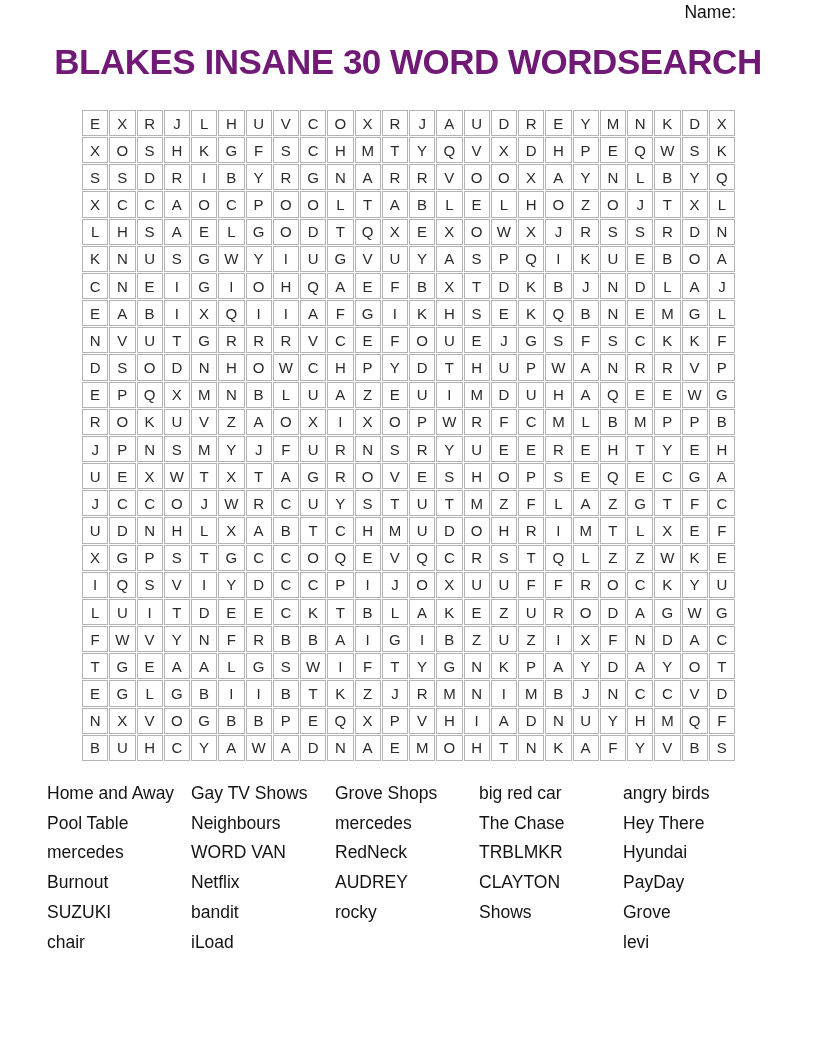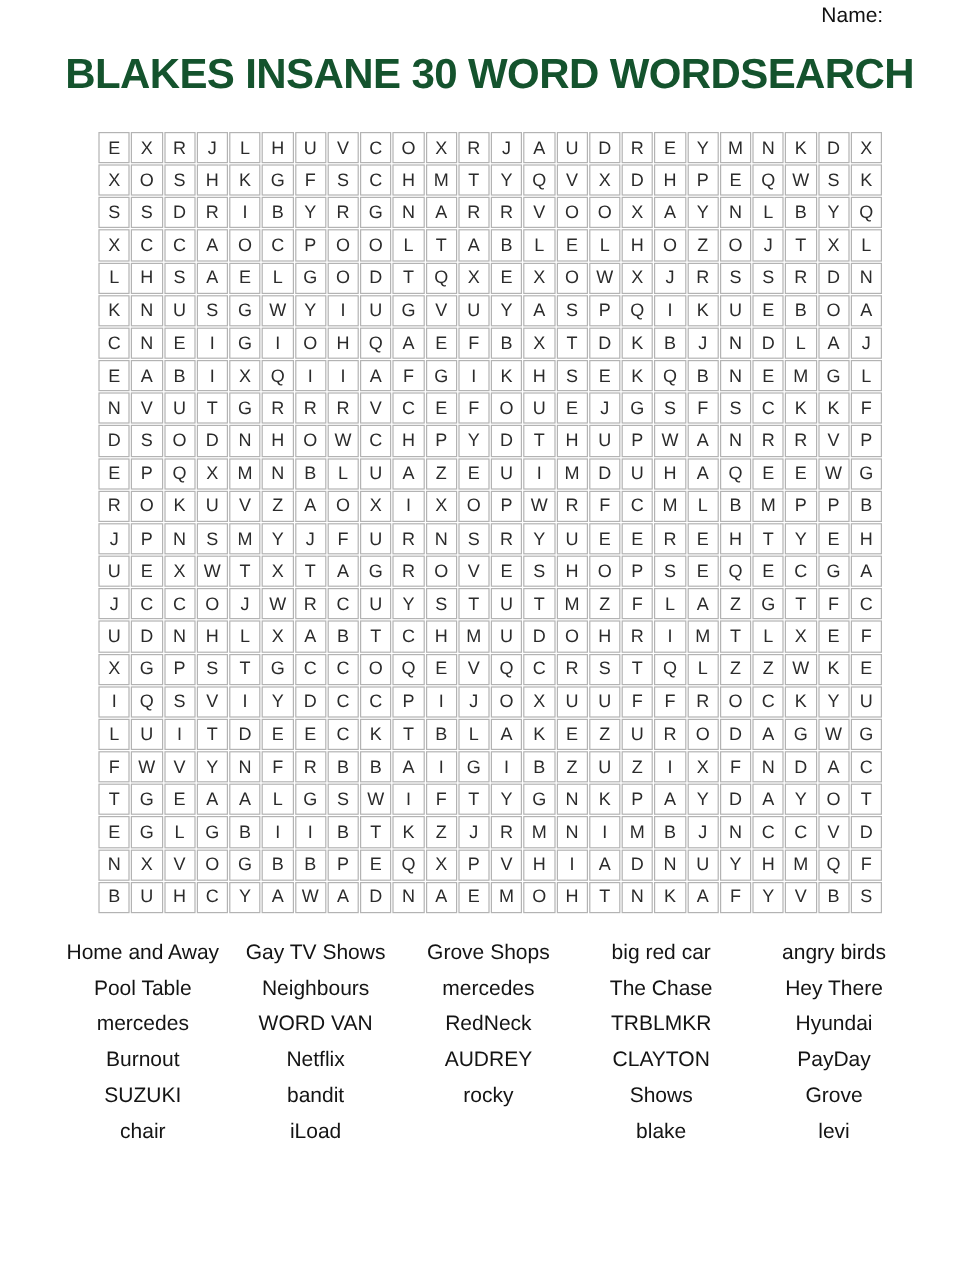--- a/index.html
+++ b/index.html
@@ -21,41 +21,41 @@
     flex: 0 0 auto; padding-right: 6px;
   }
   .name-line {
     flex: 1 1 auto; height: 19px;
     border-bottom: 2px solid #4a4a4a;
   }
   .title {
     position: absolute; top: 42px; left: 0; width: 816px;
     text-align: center;
     font-size: 35px; font-weight: 700; letter-spacing: -0.5px;
-    color: #14532d;
+    color: #701a75;
     font-family: "Liberation Sans", "DejaVu Sans", sans-serif;
   }
   .grid {
     position: absolute; top: 110px; left: 82px;
     width: 653px; height: 651px;
     display: grid;
     grid-template-columns: repeat(24, 1fr);
     grid-template-rows: repeat(24, 1fr);
     gap: 1px;
   }
   .cell {
     border: 1px solid #b3b3b3;
     background: #ffffff;
     display: flex; align-items: center; justify-content: center;
     font-size: 15px; color: #2b2b2b;
     font-family: "Liberation Sans", "DejaVu Sans", sans-serif;
   }
   .words {
     position: absolute; top: 779px; left: 47px;
-    display: flex; flex-direction: row; text-align: center;
+    display: flex; flex-direction: row;
   }
   .word-col { width: 144px; }
   .word {
     font-size: 17.5px; line-height: 29.7px;
     color: #141414; white-space: nowrap;
   }
 </style>
 </head>
 <body>
 
@@ -668,21 +668,20 @@
       <div class="word">RedNeck</div>
       <div class="word">AUDREY</div>
       <div class="word">rocky</div>
     </div>
     <div class="word-col">
       <div class="word">big red car</div>
       <div class="word">The Chase</div>
       <div class="word">TRBLMKR</div>
       <div class="word">CLAYTON</div>
       <div class="word">Shows</div>
-      <div class="word">blake</div>
     </div>
     <div class="word-col">
       <div class="word">angry birds</div>
       <div class="word">Hey There</div>
       <div class="word">Hyundai</div>
       <div class="word">PayDay</div>
       <div class="word">Grove</div>
       <div class="word">levi</div>
     </div>
   </div>

